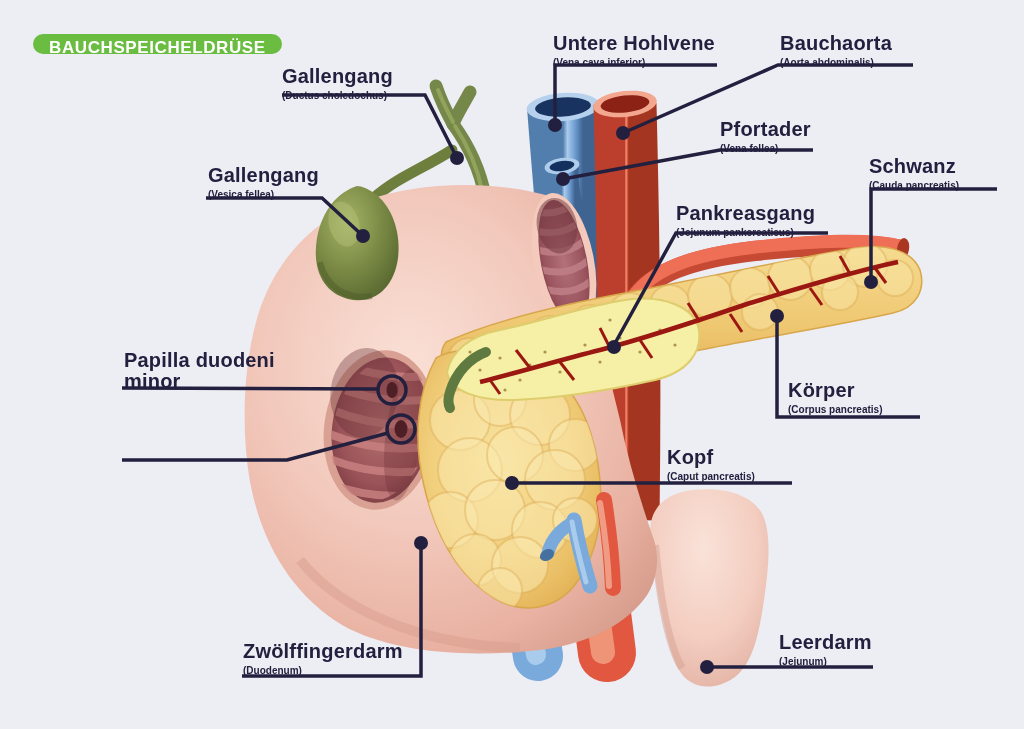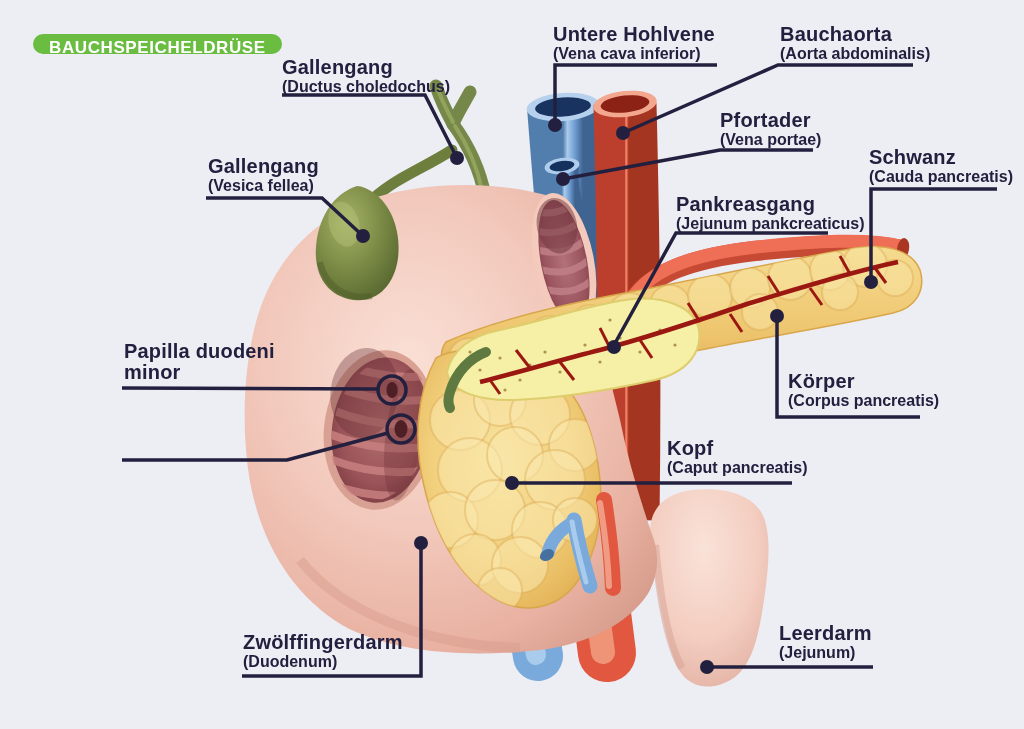--- a/index.html
+++ b/index.html
@@ -2,23 +2,23 @@
 <html><head>
 <meta charset="utf-8">
 <style>
   html,body{margin:0;padding:0;background:#ededf4;}
   .stage{position:relative;width:1024px;height:729px;background:#ededf4;overflow:hidden;
          font-family:"Liberation Sans",sans-serif;}
   .stage svg.illu{position:absolute;left:0;top:0;}
   .badge{position:absolute;left:33px;top:34px;height:20px;line-height:28px;padding:0 16px;
          border-radius:15px;background:#6abd41;color:#fff;font-weight:bold;font-size:17px;
          letter-spacing:.6px;}
-  .lbl{position:absolute;color:#23203f;}
+  .lbl{position:absolute;color:#23203f;margin-top:9px;}
   .lbl .t{display:block;font-size:20px;font-weight:bold;line-height:21px;letter-spacing:.2px;}
-  .lbl .s{display:block;font-size:16px;font-weight:bold;line-height:15px;margin-top:1px;}
+  .lbl .s{display:block;font-size:10px;font-weight:bold;line-height:15px;margin-top:1px;}
 </style>
 </head>
 <body>
 
 <div class="stage">
 
 <svg class="illu" width="1024" height="729" viewBox="0 0 1024 729">
   <defs>
     <radialGradient id="gDuo" cx="40%" cy="38%" r="78%">
       <stop offset="0" stop-color="#fadfd5"></stop>
@@ -304,21 +304,21 @@
 <div class="lbl" style="left:553px;top:24px">
   <span class="t">Untere Hohlvene</span>
   <span class="s">(Vena cava inferior)</span>
 </div>
 <div class="lbl" style="left:780px;top:24px">
   <span class="t">Bauchaorta</span>
   <span class="s">(Aorta abdominalis)</span>
 </div>
 <div class="lbl" style="left:720px;top:110px">
   <span class="t">Pfortader</span>
-  <span class="s">(Vena portae)</span>
+  <span class="s">(Vena fellea)</span>
 </div>
 <div class="lbl" style="left:208px;top:156px">
   <span class="t">Gallengang</span>
   <span class="s">(Vesica fellea)</span>
 </div>
 <div class="lbl" style="left:869px;top:147px">
   <span class="t">Schwanz</span>
   <span class="s">(Cauda pancreatis)</span>
 </div>
 <div class="lbl" style="left:676px;top:194px">

